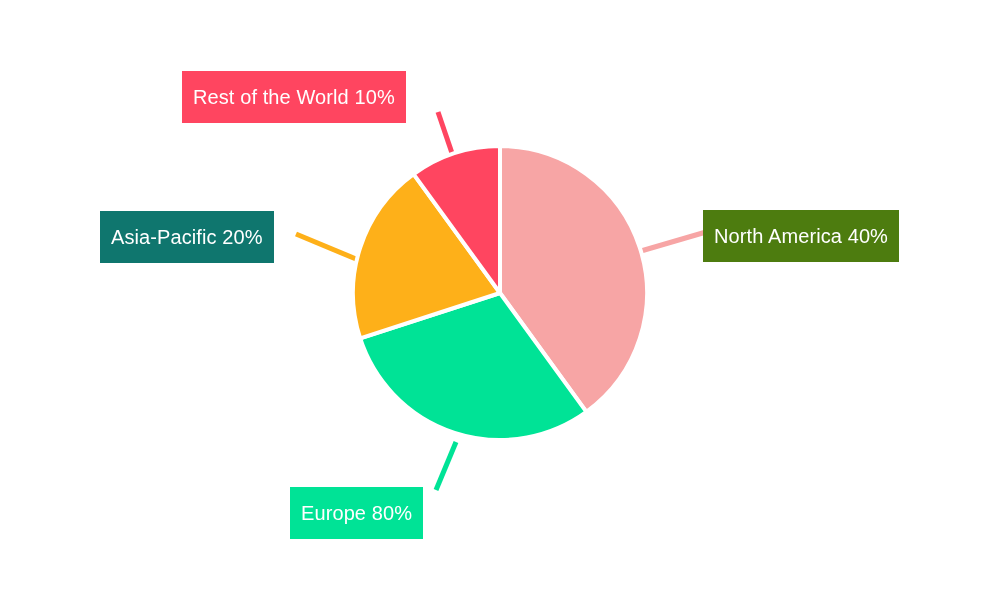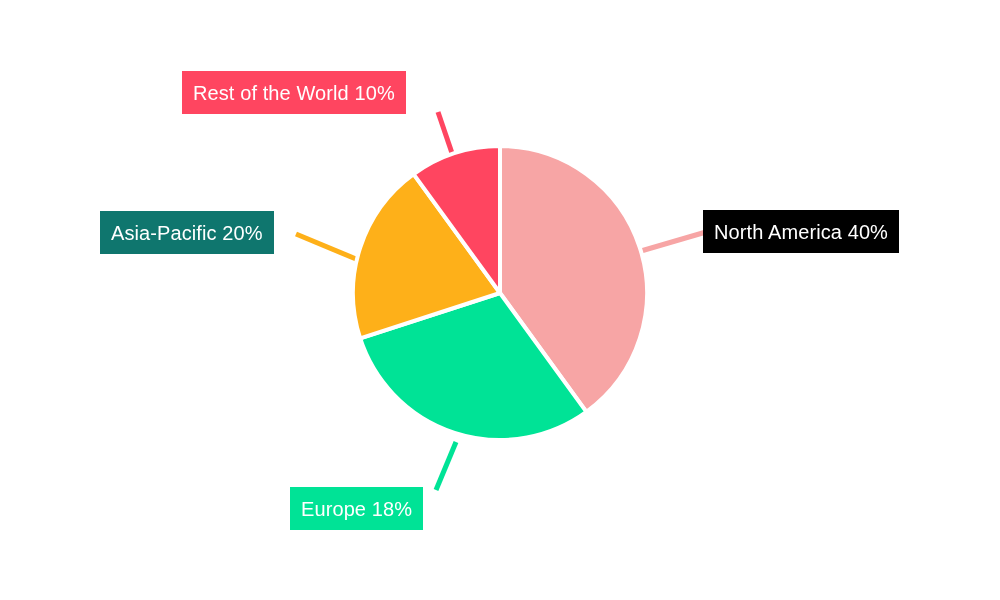--- a/index.html
+++ b/index.html
@@ -33,21 +33,21 @@
     align-items: center;
     justify-content: center;
     color: #ffffff;
     font-family: "Liberation Sans", sans-serif;
     font-size: 20px;
     font-weight: 400;
     line-height: 1;
     letter-spacing: 0.1px;
     white-space: nowrap;
     padding: 0 11px;
-    height: 43px;
+    height: 52px;
   }
   .chart-title {
     position: absolute;
     left: 0;
     top: 0;
     font-size: 0;
     height: 0;
     overflow: hidden;
   }
 </style>
@@ -72,26 +72,26 @@
       <path fill="#F7A5A5" d="M 500 293 L 500.00 146.00 A 147 147 0 0 1 586.40 411.93 Z" transform="translate(0,0)"></path>
 
       <path fill="#00E396" d="M 500 293 L 586.40 411.93 A 147 147 0 0 1 360.19 338.43 Z"></path>
 
       <path fill="#FEB019" d="M 500 293 L 360.19 338.43 A 147 147 0 0 1 413.60 174.07 Z"></path>
 
       <path fill="#FF4560" d="M 500 293 L 413.60 174.07 A 147 147 0 0 1 500.00 146.00 Z"></path>
     </g>
   </svg>
 
-  <div class="data-label" style="left:703px; top:210px; background:#000000;">
+  <div class="data-label" style="left:703px; top:210px; background:#4d7c0f;">
     <span>North America 40%</span>
   </div>
 
   <div class="data-label" style="left:290px; top:487px; background:#00E396;">
-    <span>Europe 18%</span>
+    <span>Europe 80%</span>
   </div>
 
   <div class="data-label" style="left:100px; top:211px; background:#0f766e;">
     <span>Asia-Pacific 20%</span>
   </div>
 
   <div class="data-label" style="left:182px; top:71px; background:#FF4560;">
     <span>Rest of the World 10%</span>
   </div>
 

